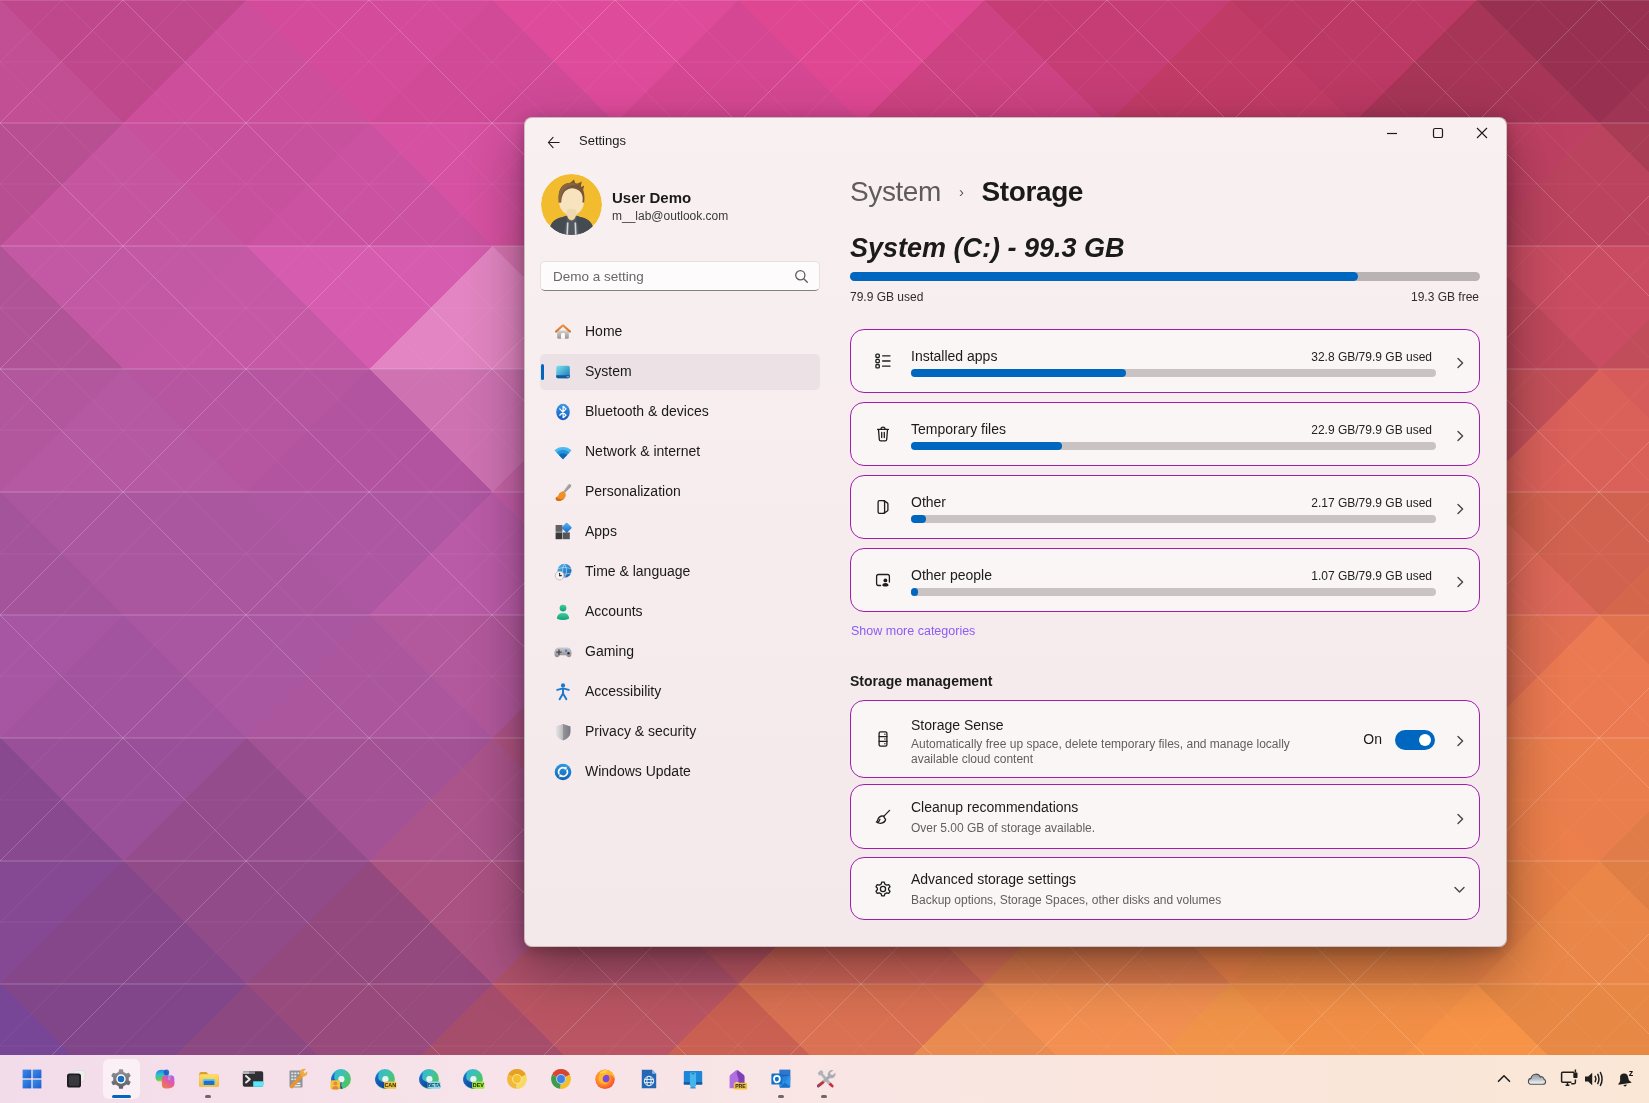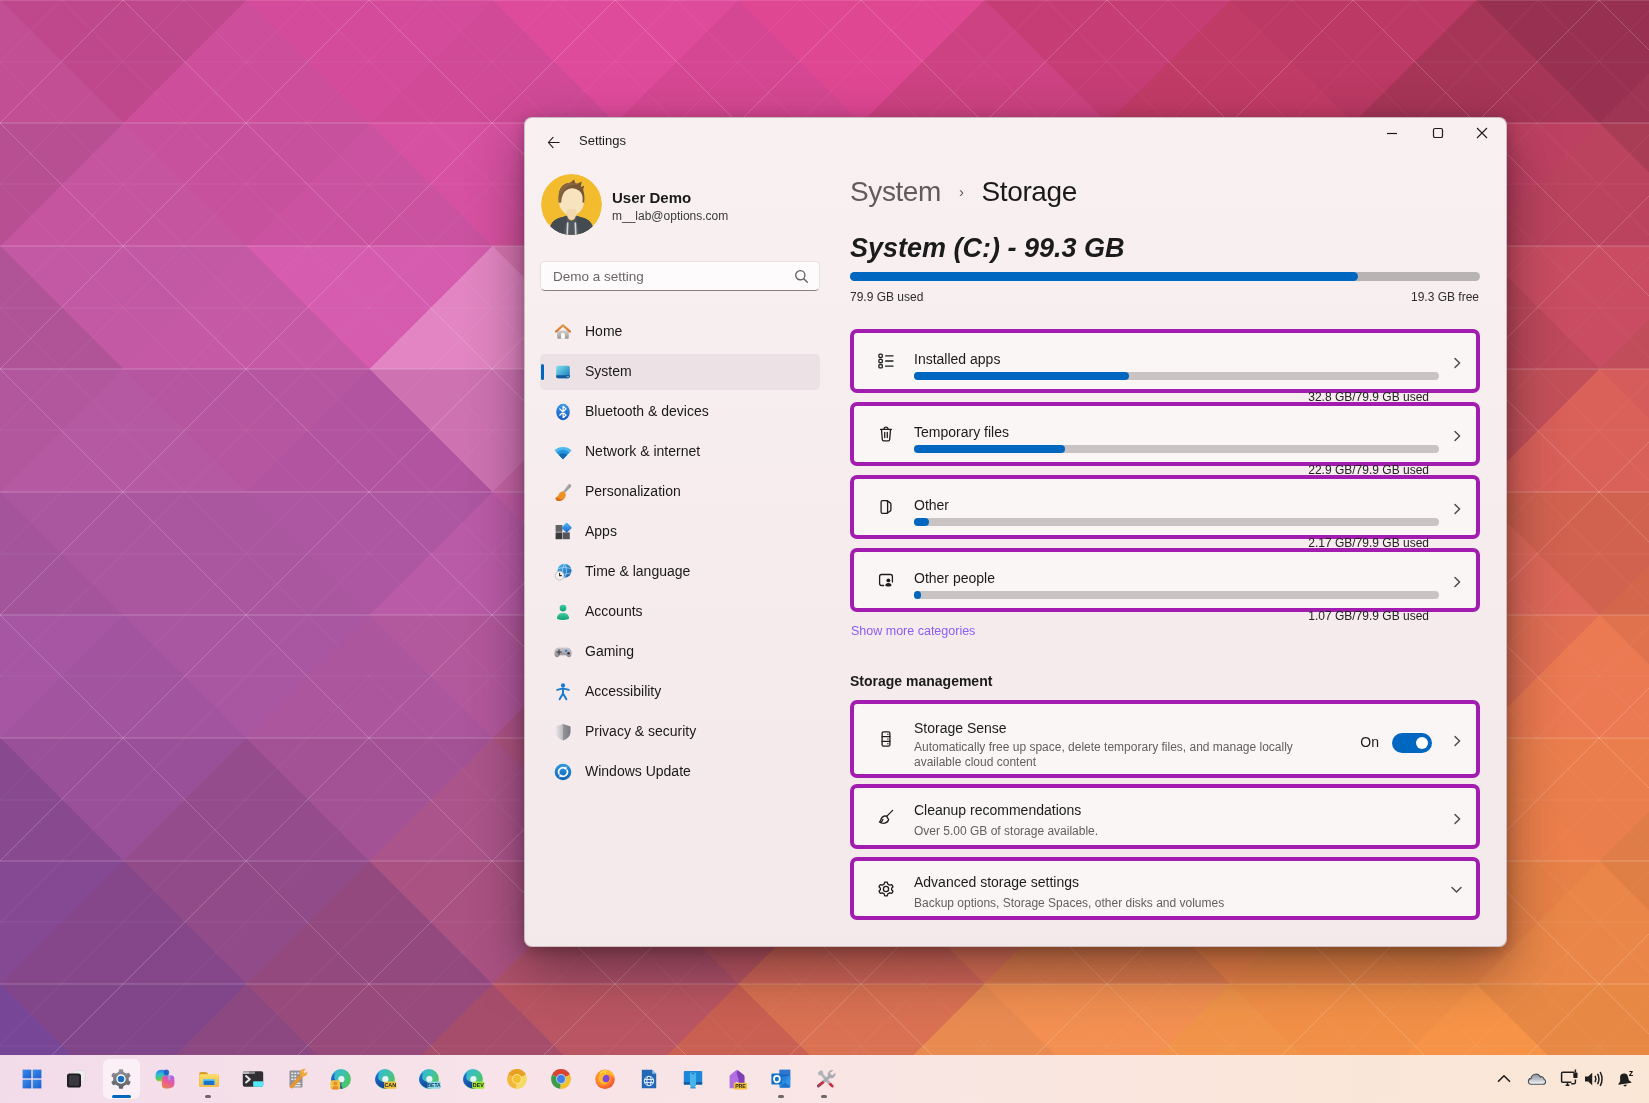--- a/index.html
+++ b/index.html
@@ -32,30 +32,30 @@
   .nav-item.sel { background:#ece2e5; }
   .nav-item.sel::before { content:""; position:absolute; left:1px; top:10px; width:3px; height:16px;
      border-radius:2px; background:#0067c0; }
   .nav-item svg { position:absolute; left:13px; top:8px; }
   .nav-item .lbl { position:absolute; left:45px; top:9px; font-size:14px; color:#191919; }
 
   
   .crumb { position:absolute; left:850px; top:176px; font-size:28px; color:#1a1a1a; letter-spacing:-0.4px; }
   .crumb .dim { color:#605c5e; }
   .crumb .sep { font-size:15px; color:#5d5a5c; position:relative; top:-4px; padding:0 18px; }
-  .crumb b { font-weight:400; }
+  .crumb b { font-weight:700; }
   .h1 { position:absolute; left:850px; top:233px; font-size:27px; font-weight:700; color:#1b1b1b;font-style:italic; }
   .mainbar { position:absolute; left:850px; top:272px; width:630px; height:9px; border-radius:5px; background:#b9b3b4; }
   .mainbar .fill { position:absolute; left:0; top:0; bottom:0; width:80.6%; background:#0067c0; border-radius:5px; }
   .subtxt { position:absolute; font-size:12px; color:#2e2c2d; }
 
-  .card { position:absolute; left:850px; width:630px; background:#fbf6f6; border:4px solid #a21caf; border-radius:7px; }
+  .card { position:absolute; left:850px; width:630px; background:#fbf6f6; border:1px solid #a21caf; border-radius:14px; }
   .card .icon { position:absolute; left:22px; top:50%; margin-top:-10px; }
   .card .title { position:absolute; left:60px; font-size:14px; color:#1b1b1b; }
-  .card .use { position:absolute; right:47px; font-size:12px; color:#232122;margin-top:37px; }
+  .card .use { position:absolute; right:47px; font-size:12px; color:#232122; }
   .card .bar { position:absolute; left:60px; width:525px; height:8px; border-radius:4px; background:#c9c3c4; }
   .card .bar .fill { position:absolute; left:0; top:0; bottom:0; background:#0067c0; border-radius:4px; }
   .card .chev { position:absolute; right:13px; top:50%; margin-top:-6px; }
   .link { position:absolute; left:851px; top:624px; font-size:12.5px; color:#8b5cf6; }
   .sechead { position:absolute; left:850px; top:673px; font-size:14px; font-weight:700; color:#1b1b1b; }
   .card .desc { position:absolute; left:60px; font-size:12px; color:#625e60; line-height:15px; }
   .ontxt { position:absolute; right:97px; top:30px; font-size:14px; color:#1b1b1b; }
   .toggle { position:absolute; right:44px; top:29px; width:40px; height:20px; border-radius:10px; background:#0067c0; }
   .toggle::after { content:""; position:absolute; right:4px; top:4px; width:12px; height:12px; border-radius:50%; background:#fff; }
 
@@ -576,21 +576,21 @@
         </div>
     <div class="ctl cls">
           <svg width="13" height="13" viewBox="0 0 13 13">
             <path d="M1.5 1.5 L11.5 11.5 M11.5 1.5 L1.5 11.5" stroke="#1b1b1b" stroke-width="1.1"></path>
           </svg>
         </div>
   </div>
 
 </div>
 <div class="uname">User Demo</div>
-    <div class="umail">m__lab@options.com</div>
+    <div class="umail">m__lab@outlook.com</div>
 <div class="search">
       <span class="ph">Demo a setting</span>
       <svg width="15" height="15" viewBox="0 0 15 15">
         <circle cx="6.3" cy="6.3" r="4.6" stroke="#5f5b5c" stroke-width="1.3" fill="none"></circle>
         <path d="M9.8 9.8 L13.3 13.3" stroke="#5f5b5c" stroke-width="1.3" stroke-linecap="round"></path>
       </svg>
     </div>
 <div class="avatar"><svg width="61" height="61" viewBox="0 0 61 61">
 <defs>
           <clipPath id="av">

